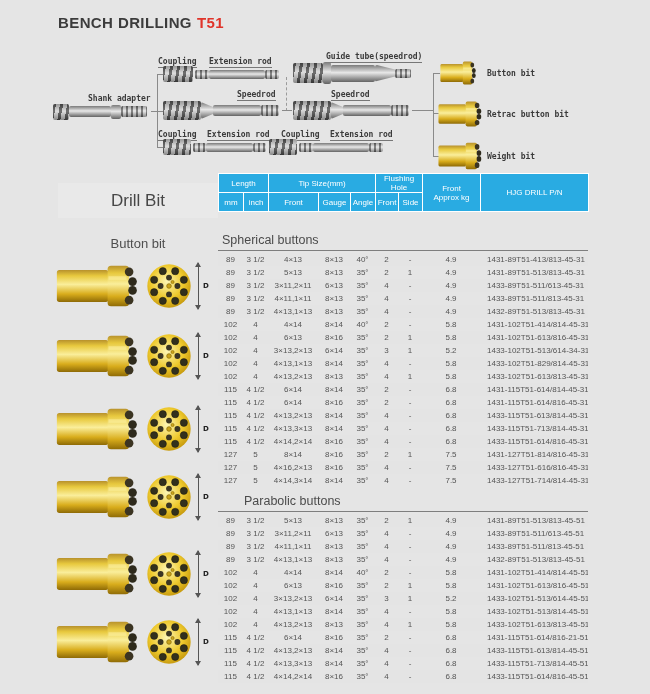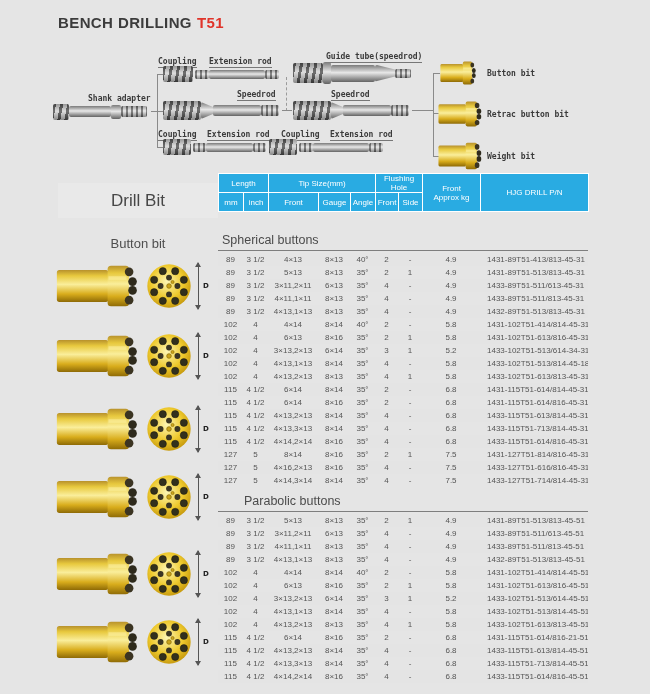--- a/index.html
+++ b/index.html
@@ -447,21 +447,21 @@
           </tr>
           <tr>
             <td>102</td>
             <td>4</td>
             <td>4×13,1×13</td>
             <td>8×14</td>
             <td>35°</td>
             <td>4</td>
             <td>-</td>
             <td>5.8</td>
-            <td>1433-102T51-513/814-45-18</td>
+            <td>1433-102T51-829/814-45-31</td>
           </tr>
           <tr>
             <td>102</td>
             <td>4</td>
             <td>4×13,2×13</td>
             <td>8×13</td>
             <td>35°</td>
             <td>4</td>
             <td>1</td>
             <td>5.8</td>

